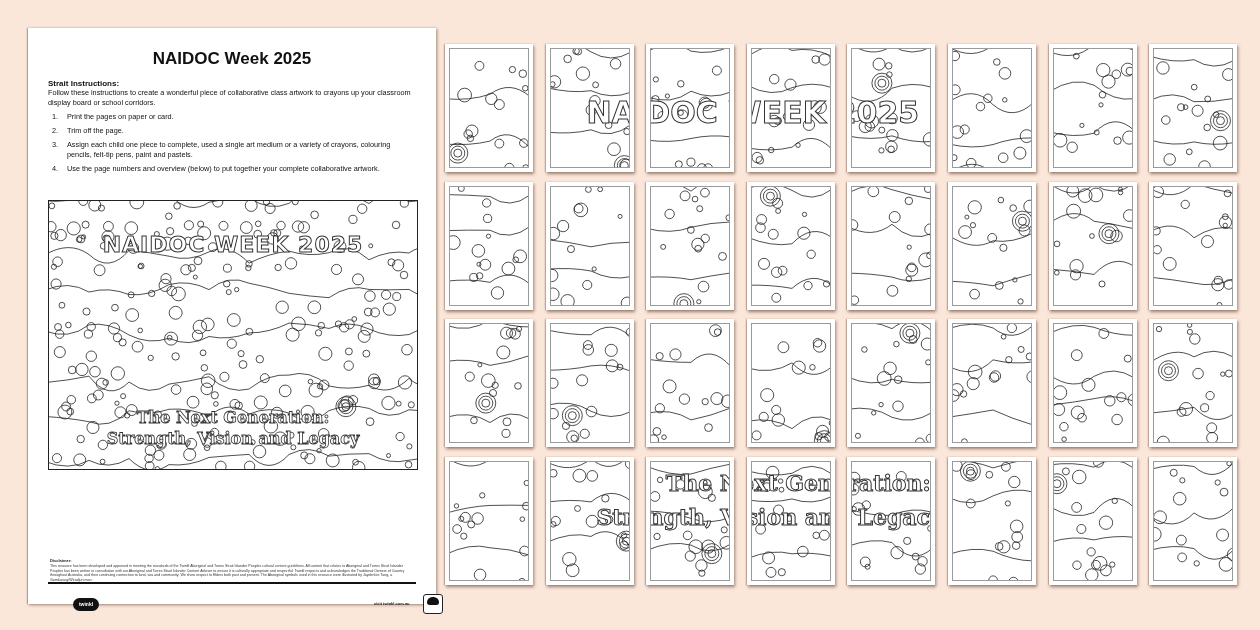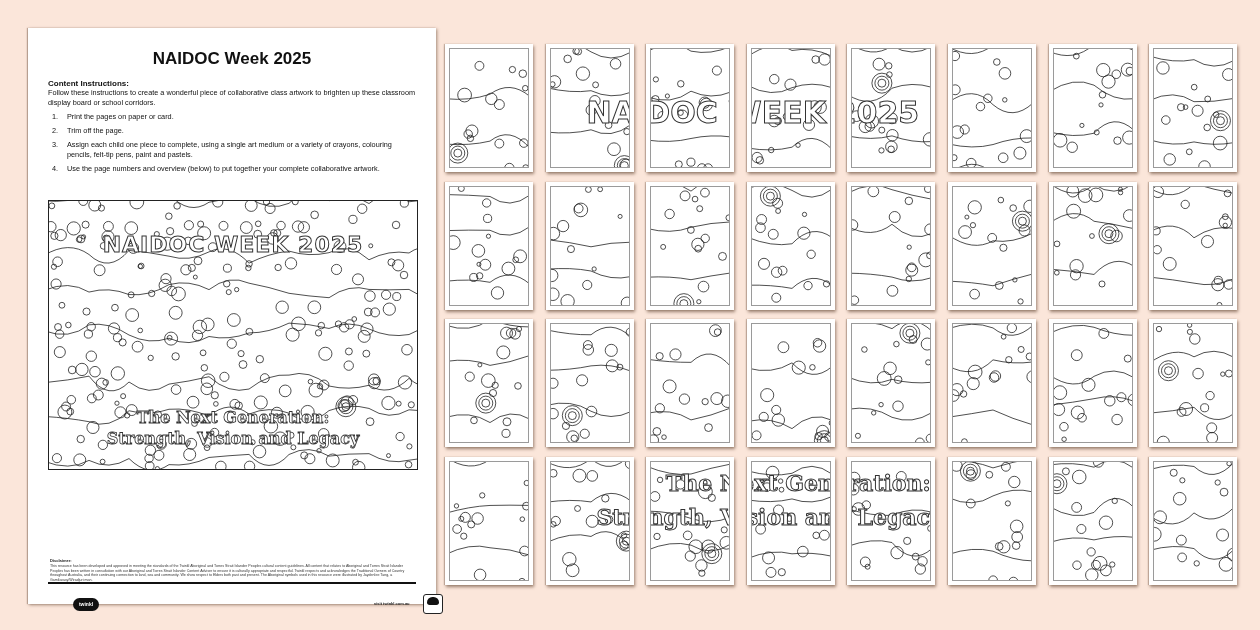--- a/index.html
+++ b/index.html
@@ -64,34 +64,34 @@
     position:absolute; white-space:nowrap; font-weight:bold; color:#fff;
     -webkit-text-stroke:1px #333; font-family:"DejaVu Sans", sans-serif;
   }
   .tile-text.serif { font-family:"DejaVu Serif", serif; }
 </style>
 </head>
 <body>
 
 <div class="doc">
   <div class="doc-title">NAIDOC Week 2025</div>
-  <div class="instr-head">Content Instructions:</div>
-  <div class="instr-intro">Follow these instructions to create a wonderful piece of collaborative class artwork to brighten up these classroom display board or school corridors.</div>
+  <div class="instr-head">Strait Instructions:</div>
+  <div class="instr-intro">Follow these instructions to create a wonderful piece of collaborative class artwork to crayons up your classroom display board or school corridors.</div>
   <ol class="steps">
     <li>
         <span class="num">1.</span>
         <span>Print the pages on paper or card.</span>
       </li>
     <li>
         <span class="num">2.</span>
         <span>Trim off the page.</span>
       </li>
     <li>
         <span class="num">3.</span>
-        <span>Assign each child one piece to complete, using a single art medium or a variety of crayons, colouring pencils, felt-tip pens, paint and pastels.</span>
+        <span>Assign each child one piece to complete, used a single art medium or a variety of crayons, colouring pencils, felt-tip pens, paint and pastels.</span>
       </li>
     <li>
         <span class="num">4.</span>
         <span>Use the page numbers and overview (below) to put together your complete collaborative artwork.</span>
       </li>
   </ol>
 
   <div class="art">
     <svg width="368" height="268" id="art-svg">
         <path d="M -5 -0.19170096021947813 Q 20 2.2398834019204408 40 -6.344101508916323 Q 60 -10.432613168724279 80 -1.1003429355281202 Q 100 0.06361454046639281 120 -6.934773662551439 Q 140 14.963134430727024 160 1.2390260631001375 Q 180 -3.758744855967077 200 -3.6406721536351156 Q 220 11.05847050754458 240 2.3273662551440335 Q 260 -17.128429355281206 280 -0.21488340192043864 Q 300 -10.78858024691358 320 2.5597393689986294 Q 340 -13.872599451303154 360 0.7746913580246915 Q 380 -0.7014746227709168 400 -5.372496570644718 Q 420 -18.18878600823045 440 6.834224965706447" fill="none" stroke="#222" stroke-width="0.8"></path>

